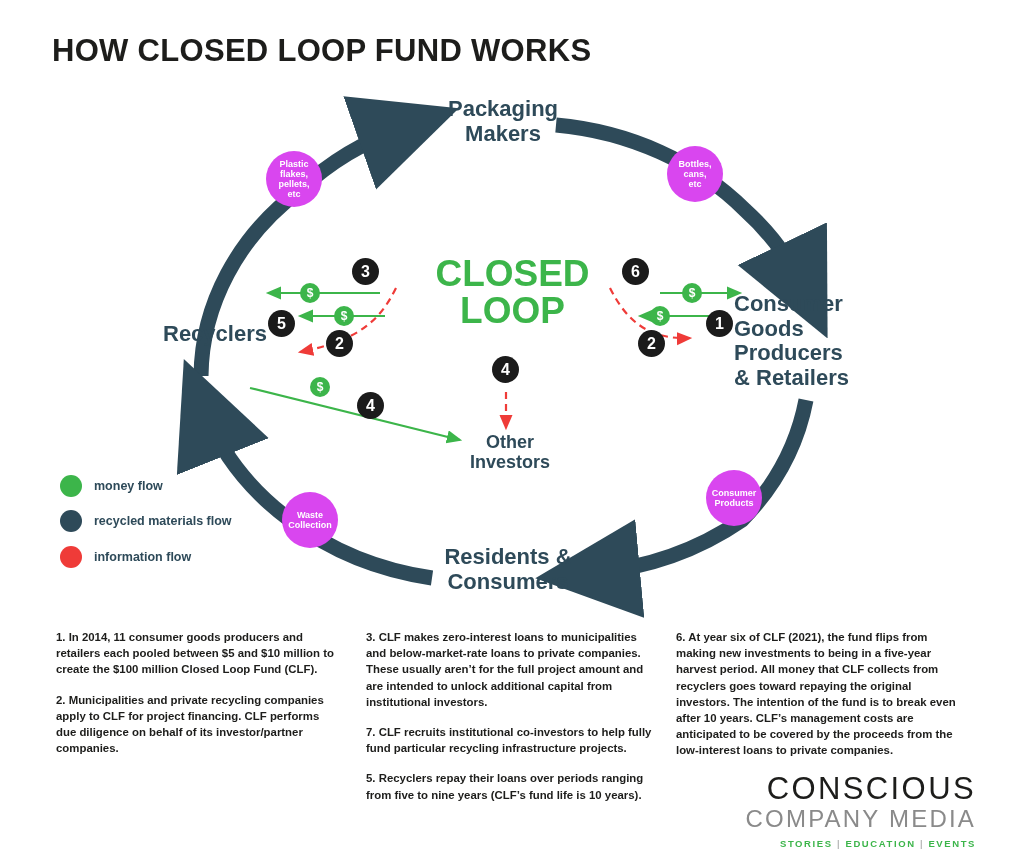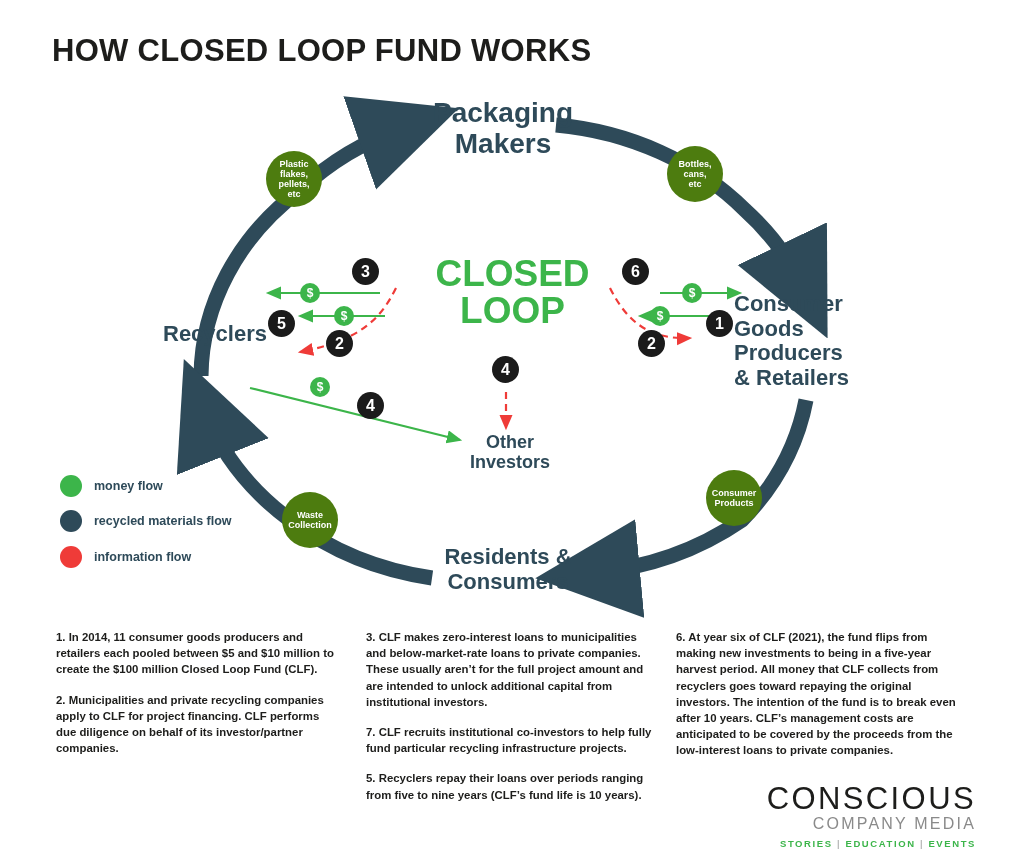--- a/index.html
+++ b/index.html
@@ -43,21 +43,21 @@
   .center-label {
     position: absolute;
     font-weight: bold;
     color: #3cb54a;
     line-height: 1.0;
     text-align: center;
   }
   .circle-badge {
     position: absolute;
     border-radius: 50%;
-    background: #4d7c0f;
+    background: #d946ef;
     color: #ffffff;
     font-size: 9px;
     font-weight: bold;
     display: flex;
     align-items: center;
     justify-content: center;
     text-align: center;
     line-height: 1.12;
   }
   .num-badge {
@@ -121,21 +121,21 @@
     text-align: right;
   }
   .brand .b1 {
     font-size: 31px;
     letter-spacing: 2.4px;
     color: #1d1d1b;
     font-weight: normal;
     font-family: "Liberation Sans", sans-serif;
   }
   .brand .b2 {
-    font-size: 16px;
+    font-size: 24px;
     letter-spacing: 2.2px;
     color: #8a8a8a;
     font-weight: normal;
     margin-top: -2px;
   }
   .brand .b3 {
     font-size: 9.5px;
     letter-spacing: 1.6px;
     color: #3cb54a;
     font-weight: bold;
@@ -189,21 +189,21 @@
       <path d="M396,288 C 380,320 360,340 300,352" marker-end="url(#arrow-red)"></path>
       <path d="M610,288 C 626,320 648,340 690,338" marker-end="url(#arrow-red)"></path>
       <line x1="506" y1="392" x2="506" y2="428" marker-end="url(#arrow-red)"></line>
     </g>
   </svg>
 
   <div class="center-label" style="left:380px; top:255px; width:265px; font-size:37px;">
     <div>CLOSED LOOP</div>
   </div>
 
-  <div class="node-label" style="left:418px; top:97px; width:170px; font-size:28px;">Packaging<br>Makers</div>
+  <div class="node-label" style="left:418px; top:97px; width:170px; font-size:22px;">Packaging<br>Makers</div>
 
   <div class="node-label" style="left:734px; top:292px; width:190px; font-size:22px; text-align:left;">Consumer<br>Goods<br>Producers<br>&amp; Retailers</div>
 
   <div class="node-label" style="left:408px; top:545px; width:200px; font-size:22px;">Residents &amp;<br>Consumers</div>
 
   <div class="node-label" style="left:140px; top:322px; width:150px; font-size:22px;">Recyclers</div>
 
   <div class="node-label" style="left:435px; top:432px; width:150px; font-size:18px;">Other<br>Investors</div>
 
   <div class="circle-badge" style="left:266px; top:151px; width:56px; height:56px;">Plastic<br>flakes,<br>pellets,<br>etc</div>

